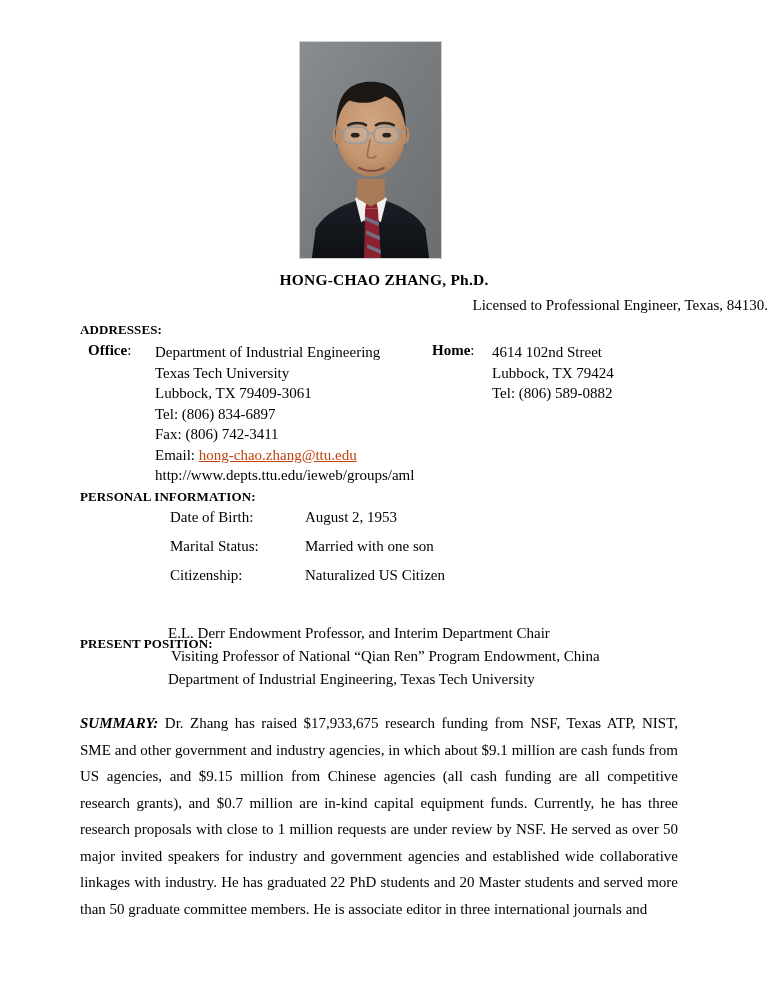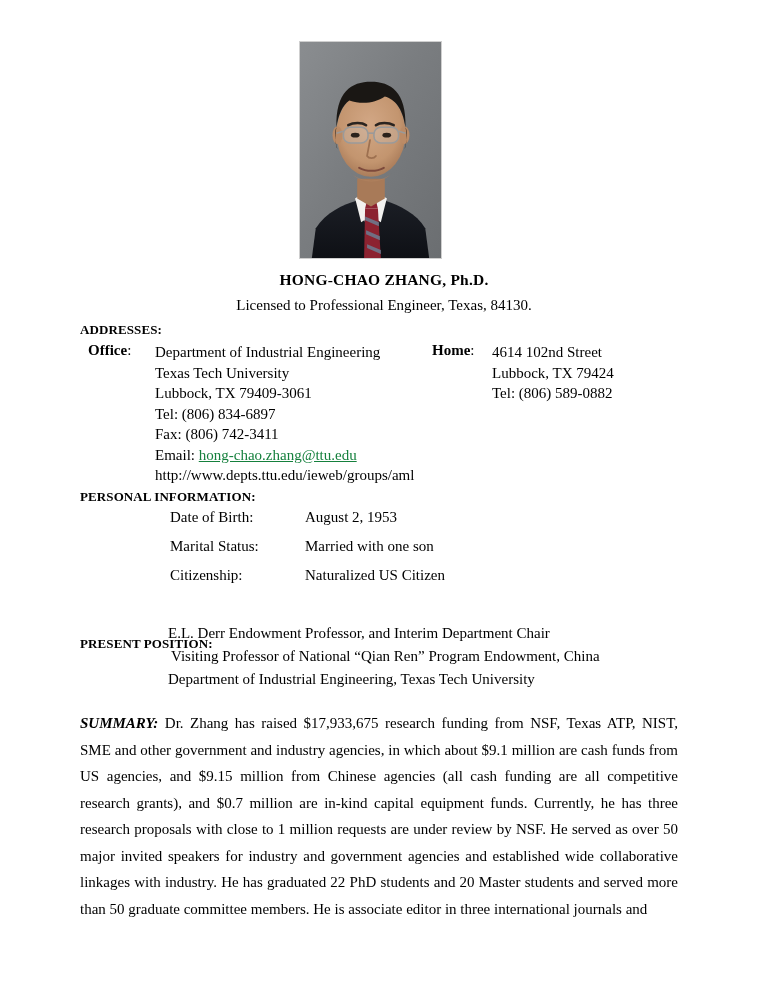--- a/index.html
+++ b/index.html
@@ -44,21 +44,21 @@
     top: 271px;
     text-align: center;
     font-size: 15.5px;
     font-weight: bold;
     letter-spacing: 0.2px;
   }
   .doc-subtitle {
     position: absolute;
     left: 0; right: 0;
     top: 297px;
-    text-align: center;
+    text-align: right;
     font-size: 15px;
   }
 
   .section-head {
     position: absolute;
     left: 80px;
     font-size: 13px;
     font-weight: bold;
     letter-spacing: 0.1px;
     text-align: center;
@@ -90,21 +90,21 @@
   .addr-home-label b { font-weight: bold; }
   .addr-home-lines {
     position: absolute;
     left: 492px;
     top: 342px;
     font-size: 15px;
     line-height: 20.5px;
     white-space: nowrap;
   }
   a.email-link {
-    color: #15803d;
+    color: #c2410c;
     text-decoration: underline;
   }
 
   
   .pi-head { top: 489px; }
   .pi-table {
     position: absolute;
     left: 170px;
     top: 509px;
     font-size: 15px;

